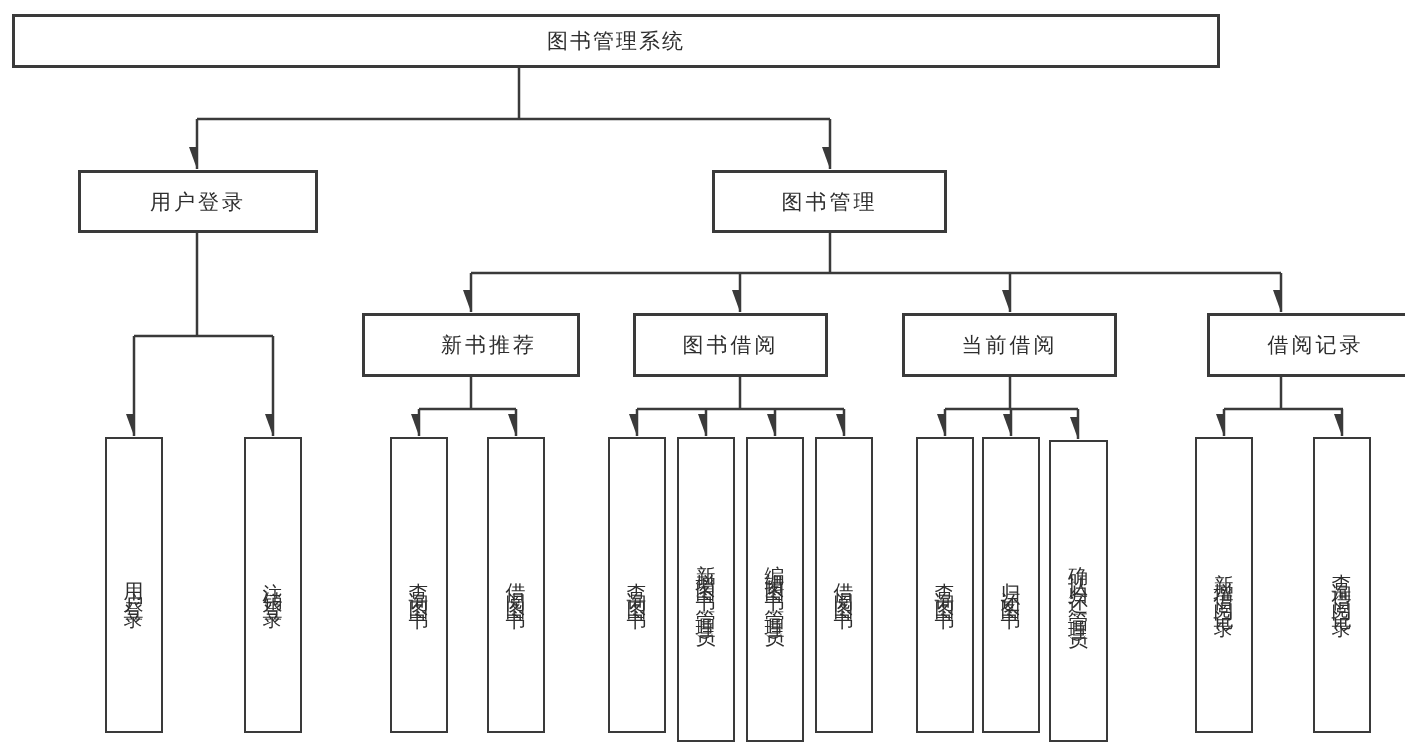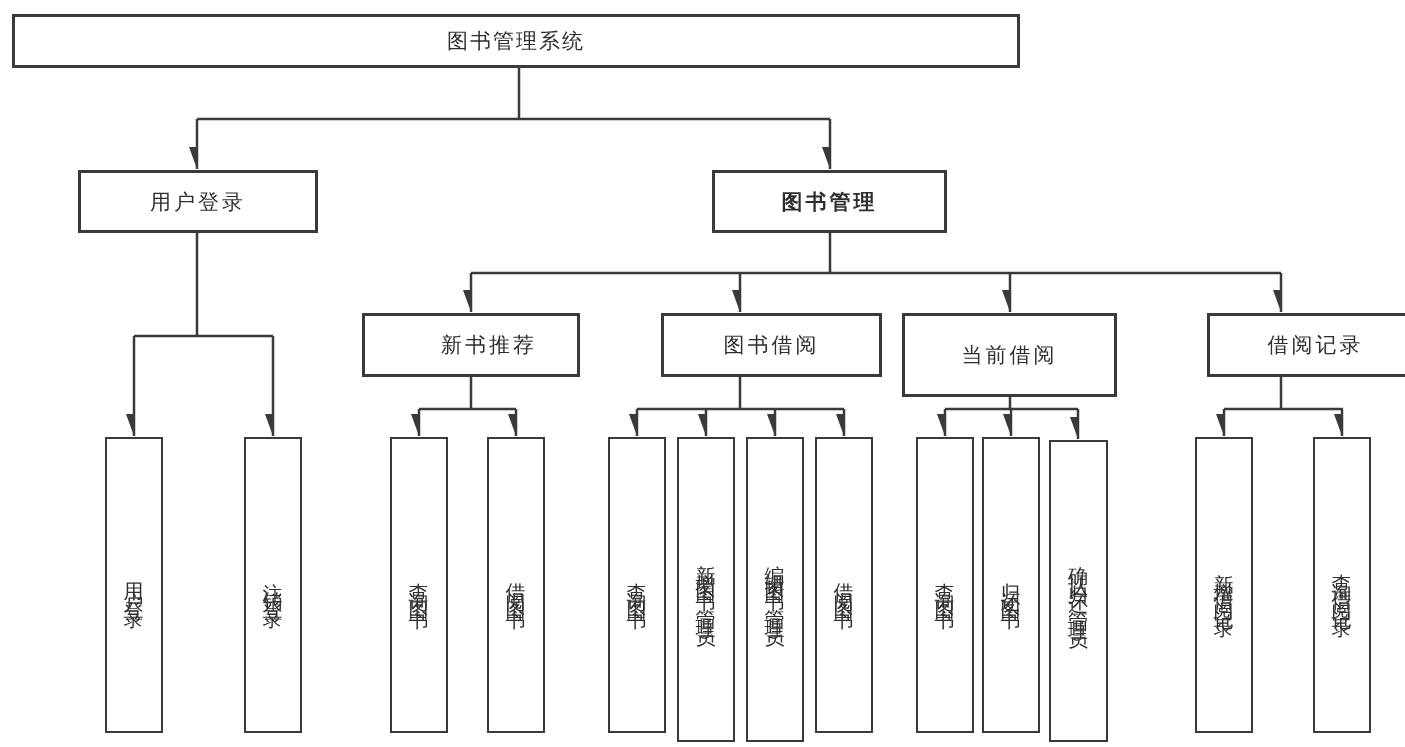--- a/index.html
+++ b/index.html
@@ -95,38 +95,38 @@
       <line x1="1011" y1="409" x2="1011" y2="436" marker-end="url(#arw)"></line>
       <line x1="1078" y1="409" x2="1078" y2="439" marker-end="url(#arw)"></line>
 
       <line x1="1281" y1="377" x2="1281" y2="409"></line>
       <line x1="1224" y1="409" x2="1343" y2="409"></line>
       <line x1="1224" y1="409" x2="1224" y2="436" marker-end="url(#arw)"></line>
       <line x1="1342" y1="409" x2="1342" y2="436" marker-end="url(#arw)"></line>
     </g>
   </svg>
 
-  <div class="node rootbox" style="left:12px; top:14px; width:1008px; height:54px;align-items:center;">
+  <div class="node rootbox" style="left:12px; top:14px; width:1208px; height:54px;align-items:center;">
     <span>图书管理系统</span>
   </div>
 
   <div class="node header" style="left:78px; top:170px; width:240px; height:63px;">
     <span>用户登录</span>
   </div>
-  <div class="node header" style="left:712px; top:170px; width:235px; height:63px;font-weight:bold;">
+  <div class="node header" style="left:712px; top:170px; width:235px; height:63px;">
     <span>图书管理</span>
   </div>
 
   <div class="node header" style="left:362px; top:313px; width:218px; height:64px;padding-left:36px;">
     <span>新书推荐</span>
   </div>
-  <div class="node header" style="left:633px; top:313px; width:221px; height:64px;margin-left:28px;">
+  <div class="node header" style="left:633px; top:313px; width:195px; height:64px;">
     <span>图书借阅</span>
   </div>
-  <div class="node header" style="left:902px; top:313px; width:215px; height:84px;">
+  <div class="node header" style="left:902px; top:313px; width:215px; height:64px;">
     <span>当前借阅</span>
   </div>
   <div class="node header" style="left:1207px; top:313px; width:217px; height:64px;">
     <span>借阅记录</span>
   </div>
 
   <div class="node leaf" style="left:105px; top:437px; width:58px; height:296px;">
     <span class="vtext">用户登录</span>
   </div>
   <div class="node leaf" style="left:244px; top:437px; width:58px; height:296px;">

